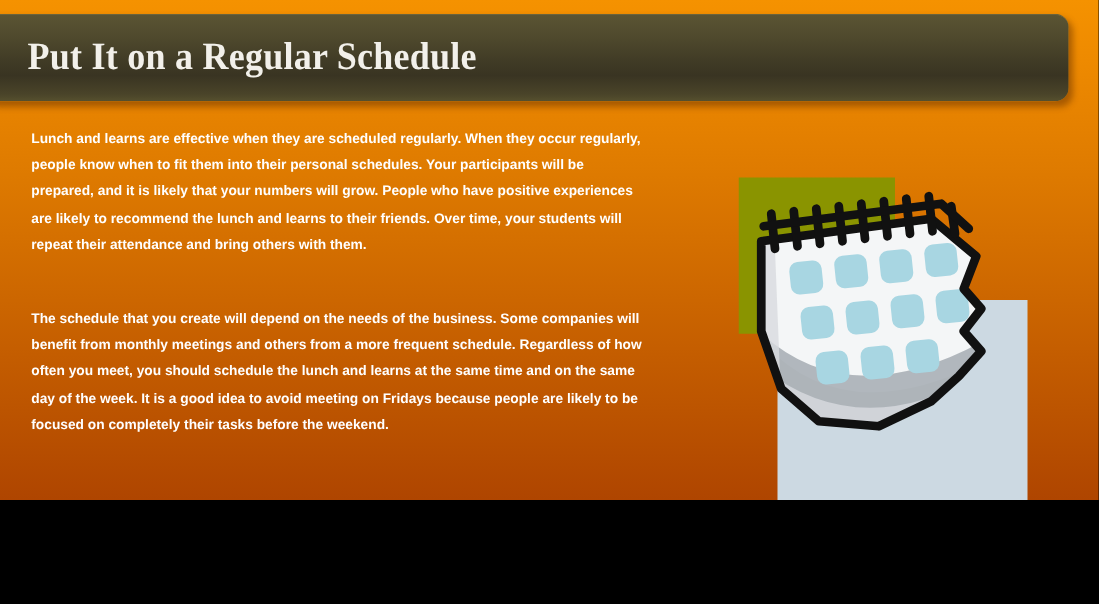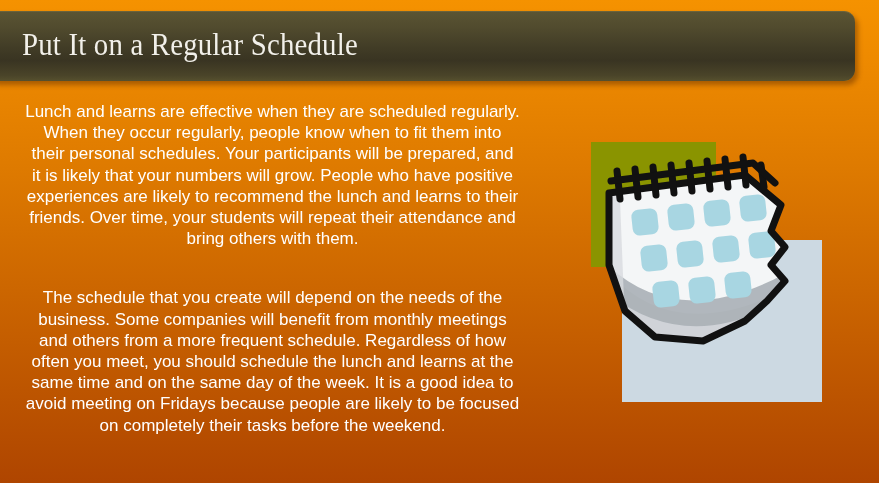--- a/index.html
+++ b/index.html
@@ -3,30 +3,31 @@
 <meta charset="utf-8">
 <style>
   html, body {
     margin: 0;
     padding: 0;
     background: #000;
   }
   #slide {
     position: relative;
     width: 879px;
-    height: 483px;
+    height: 400px;
     overflow: hidden;
     background: linear-gradient(180deg,
         #F59200 0%,
         #EE8A00 12%,
         #DE7A00 35%,
         #CC6600 60%,
         #BC5400 82%,
         #AF4500 100%);
     font-family: "Liberation Sans", sans-serif;
+    font-weight: bold;
   }
 
   
   #title-bar {
     position: absolute;
     left: -14px;
     top: 11px;
     width: 869px;
     height: 69px;
     border-radius: 11px;
@@ -54,23 +55,22 @@
     transform-origin: left center;
   }
 
   
   #body-text {
     position: absolute;
     left: 25px;
     top: 101px;
     width: 495px;
     color: #FFFFFF;
-    font-size: 17px;
+    font-size: 11px;
     line-height: 21.2px;
-    text-align: center;
   }
   #body-text p {
     margin: 0;
   }
   #body-text p.gap {
     margin-top: 38px;
   }
 
   
   #calendar-art {

